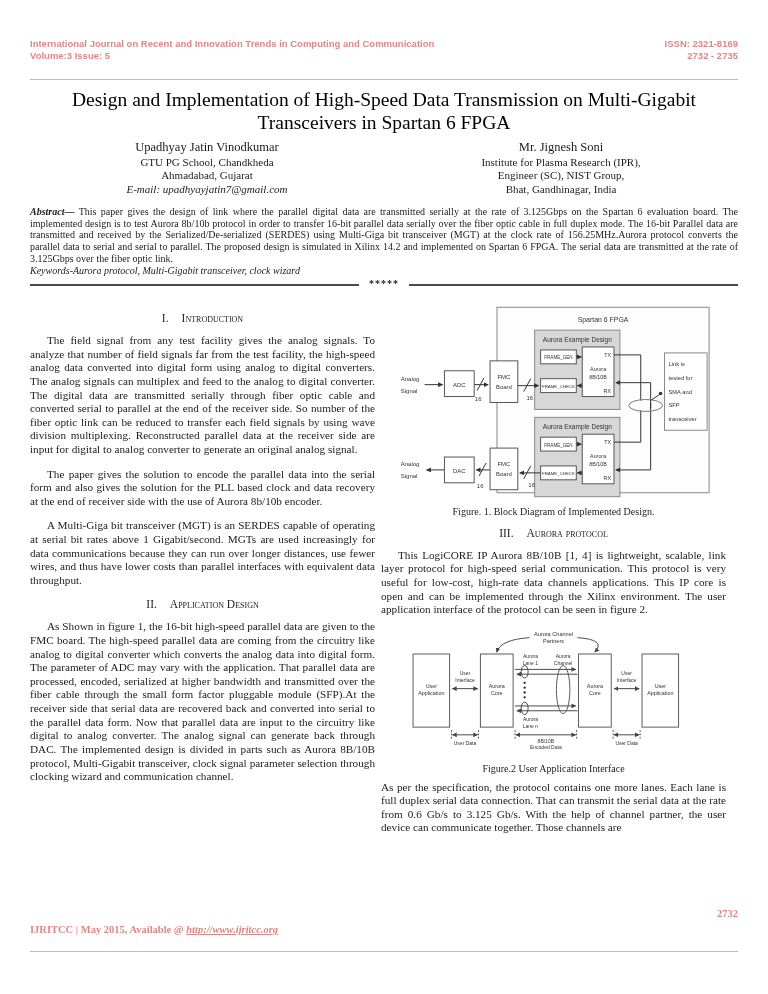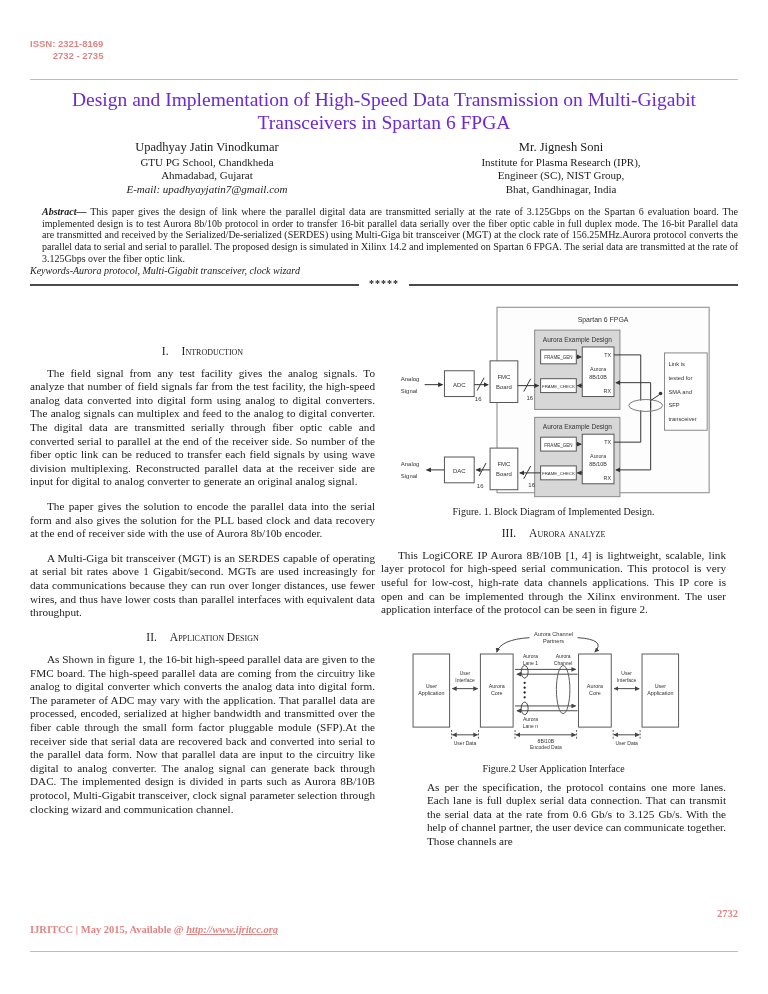--- a/index.html
+++ b/index.html
@@ -7,66 +7,70 @@
   body { width:768px; height:994px; font-family:"Liberation Serif", serif; color:#1b1b1b; }
   .page { position:relative; width:768px; height:994px; padding:38px 30px 0; overflow:hidden; background:#fff; }
 
   
   .jhead { display:flex; justify-content:space-between; font-family:"Liberation Sans", sans-serif;
            font-weight:bold; font-size:9.5px; line-height:1.3; color:#e28585; }
   .jhead .right { text-align:right; }
   .head-rule { border:none; border-top:1px solid #eaa9a9; margin-top:16px; }
 
   
-  .title { text-align:center; font-size:19.5px; line-height:1.18; margin:8px 38px 6px; color:#6d28d9; }
+  .title { text-align:center; font-size:19.5px; line-height:1.18; margin:8px 38px 6px; color:#000000; }
   .authors { display:flex; margin-top:2px; }
   .author { width:50%; text-align:center; font-size:11px; line-height:1.22; }
   .author .name { font-size:12.5px; margin-bottom:1px; }
   .author .email { font-style:italic; }
 
   
-  .abstract { margin-top:10px; font-size:10px; line-height:1.16; text-align:justify;margin-left:12px; }
+  .abstract { margin-top:10px; font-size:10px; line-height:1.16; text-align:justify; }
   .abs-label { font-weight:bold; font-style:italic; }
   .kw-line { font-size:10px; margin-top:1px; }
   .kw-label { font-weight:normal; font-style:italic; }
   .kw-text { font-style:italic; }
 
   
   .separator { display:flex; align-items:flex-end; margin-top:2px; }
   .separator .line { flex:1; border-bottom:2px solid #4a4a4a; margin-bottom:3px; }
   .separator .stars { padding:0 10px; font-size:10px; font-weight:bold; letter-spacing:1px; }
 
   
-  .columns { display:flex; gap:6px; margin-top:14px;align-items:center; }
+  .columns { display:flex; gap:6px; margin-top:14px; }
   .col { width:345px; font-size:11.2px; line-height:1.215; text-align:justify; }
   .sec-head { text-align:center; font-size:11.5px; margin:9px 0 8px; }
   .sec-head .num { margin-right:13px; }
   .sec-head .sc { font-variant:small-caps; }
   p.body { text-indent:17px; margin-bottom:11px; }
-  p.body.no-indent { text-indent:0;margin-left:46px; }
+  p.body.no-indent { text-indent:0; }
 
   
   .figwrap { text-align:center; }
   .figcaption { text-align:center; font-size:10px; margin:3px 0 6px; text-indent:0; }
   svg text { font-family:"Liberation Sans", sans-serif; fill:#333; }
   .fig2wrap { margin-top:10px; }
 
   
   .page-num { position:absolute; right:30px; top:908px; color:#e28585; font-weight:bold;
               font-size:10.5px; font-family:"Liberation Serif", serif; }
   .footer-text { position:absolute; left:30px; top:924px; color:#e28585; font-weight:bold; font-size:10.5px; }
   .footer-text .url { font-style:italic; text-decoration:underline; color:#e28585; }
   .footer-line { position:absolute; left:30px; right:30px; top:951px; border-top:1.5px solid #eaa9a9; }
 </style>
 </head>
 <body>
 
 <div class="page">
 
   <div class="jhead">
+    <div class="left">
+      <div>International Journal on Recent and Innovation Trends in Computing and Communication</div>
+      <div>Volume:3 Issue: 5</div>
+    </div>
     <div class="right">
       <div>ISSN: 2321-8169</div>
       <div>2732 - 2735</div>
     </div>
   </div>
   <hr class="head-rule">
 
   <div class="title">Design and Implementation of High-Speed Data Transmission on Multi-Gigabit Transceivers in Spartan 6 FPGA</div>
 
   <div class="authors">
@@ -196,21 +200,21 @@
           <text x="290" y="63" font-size="5.8">Link is</text>
           <text x="290" y="77" font-size="5.8">tested for</text>
           <text x="290" y="91" font-size="5.8">SMA and</text>
           <text x="290" y="105" font-size="5.8">SFP</text>
           <text x="290" y="119" font-size="5.8">transceiver</text>
         </svg>
         <div class="figcaption">Figure. 1. Block Diagram of Implemented Design.</div>
       </div>
 
       <div class="sec-head">
-        <span class="num">III.</span><span class="sc">Aurora analyze</span>
+        <span class="num">III.</span><span class="sc">Aurora protocol</span>
       </div>
       <p class="body">This LogiCORE IP Aurora 8B/10B [1, 4] is lightweight, scalable, link layer protocol for high-speed serial communication. This protocol is very useful for low-cost, high-rate data channels applications. This IP core is open and can be implemented through the Xilinx environment. The user application interface of the protocol can be seen in figure 2.</p>
 
       <div class="figwrap fig2wrap">
         <svg width="330" height="128" viewBox="0 0 343 133">
           <defs>
             <marker id="ar2" viewBox="0 0 8 8" refX="7" refY="4" markerWidth="5" markerHeight="5" orient="auto-start-reverse">
               <path d="M0,0 L8,4 L0,8 z" fill="#444"></path>
             </marker>
           </defs>

